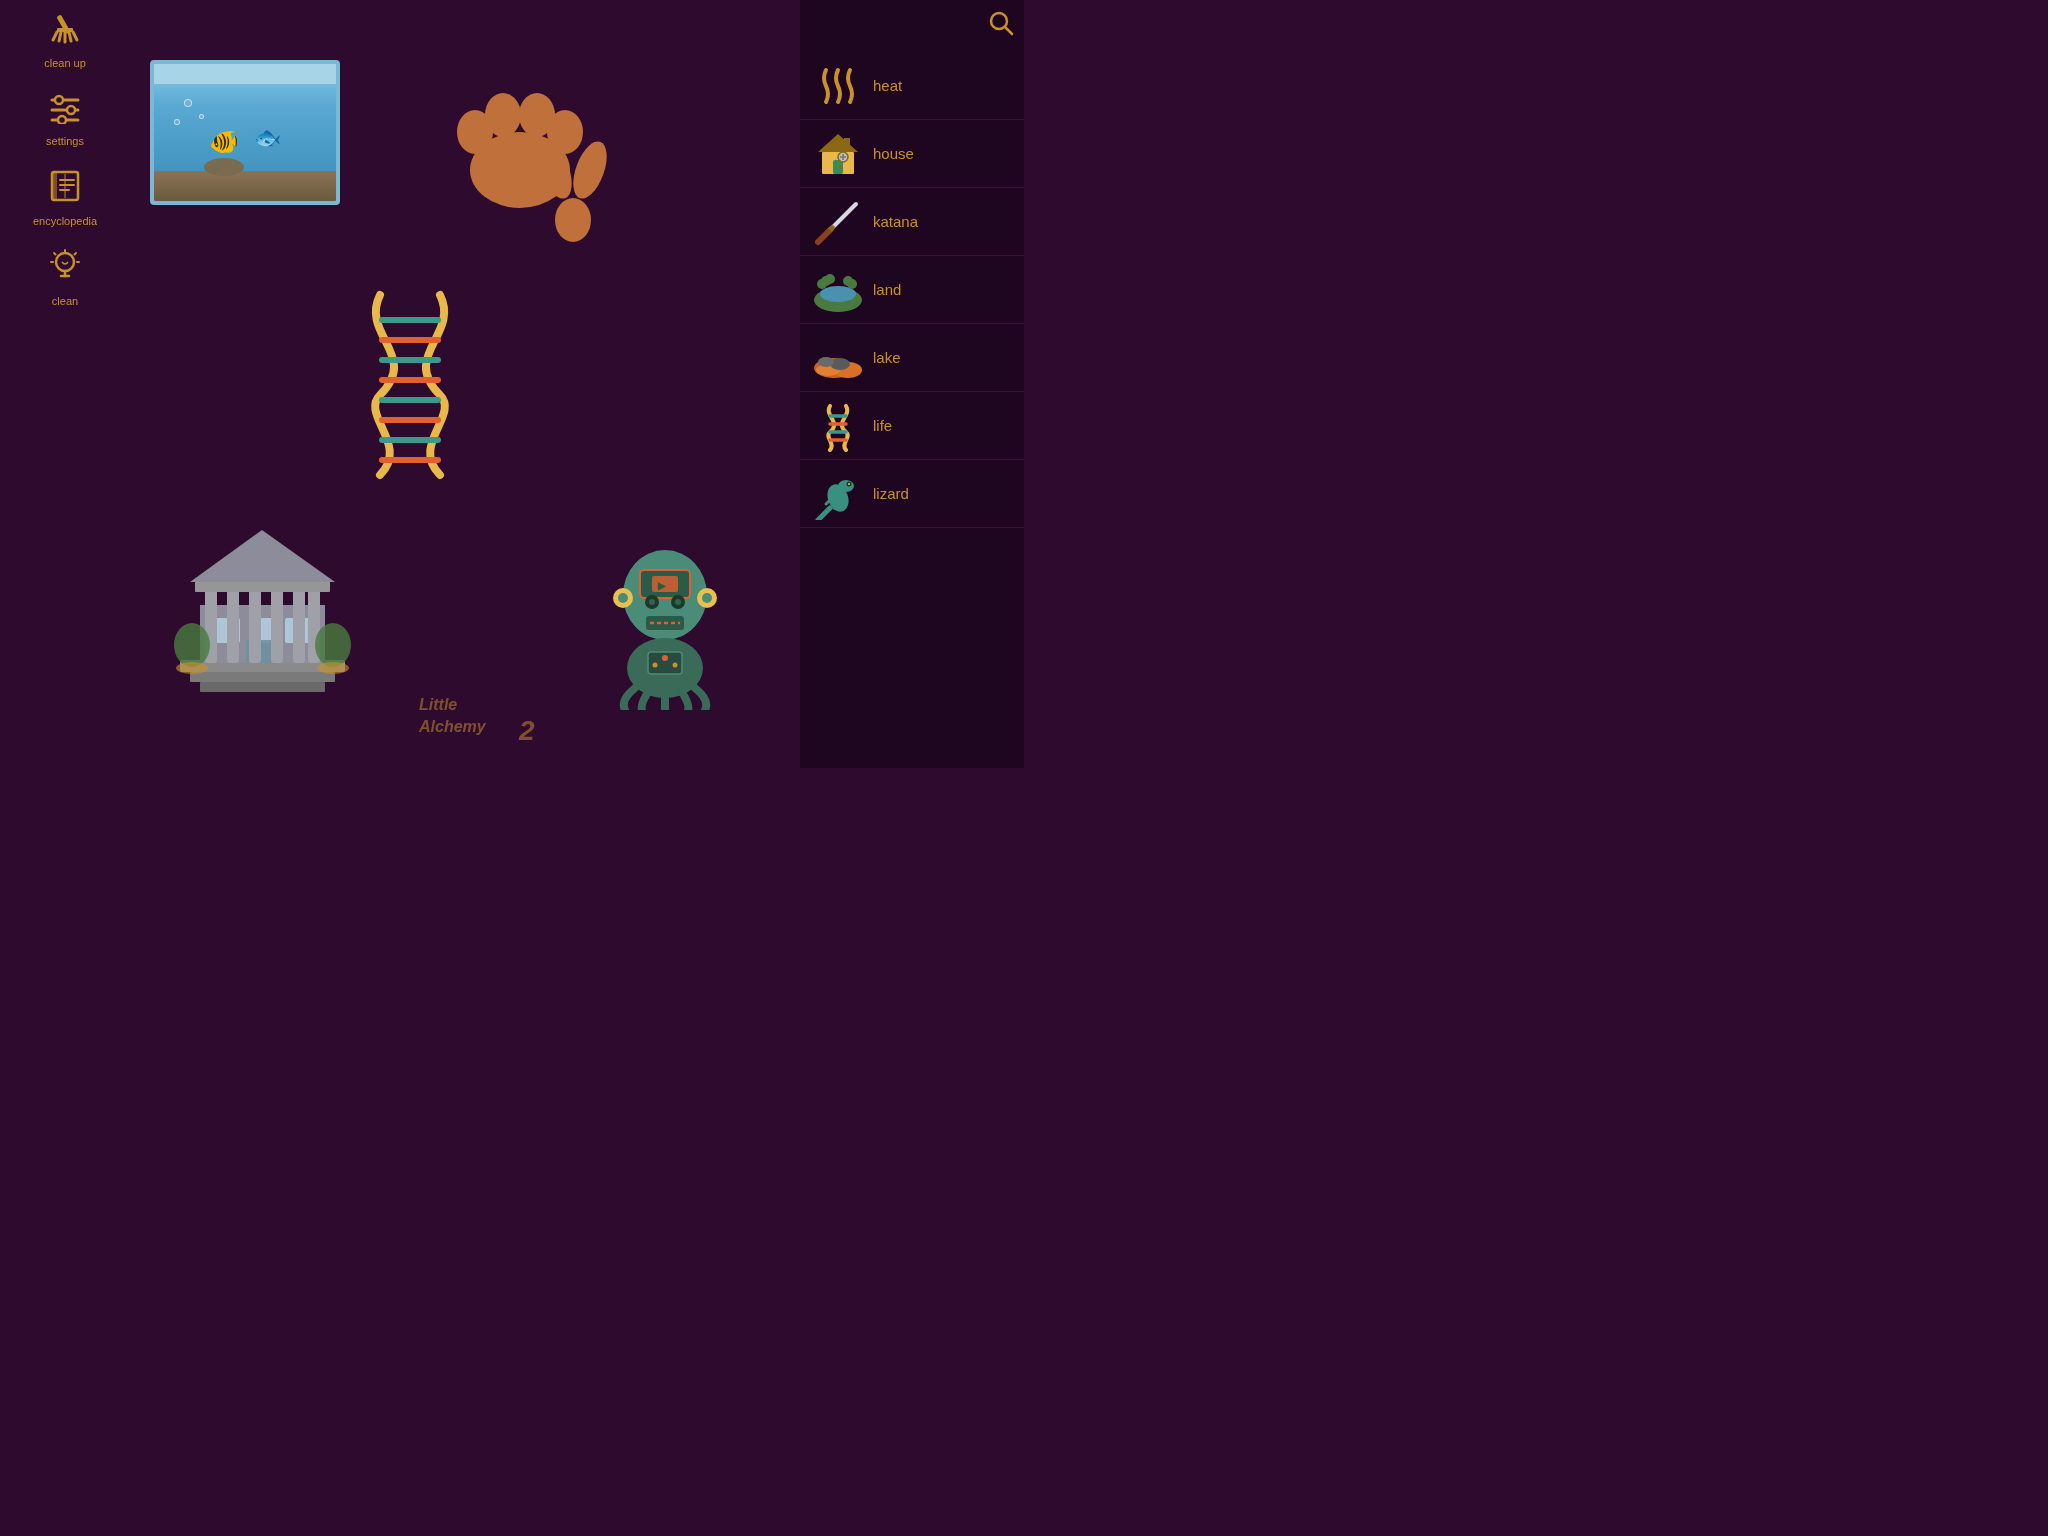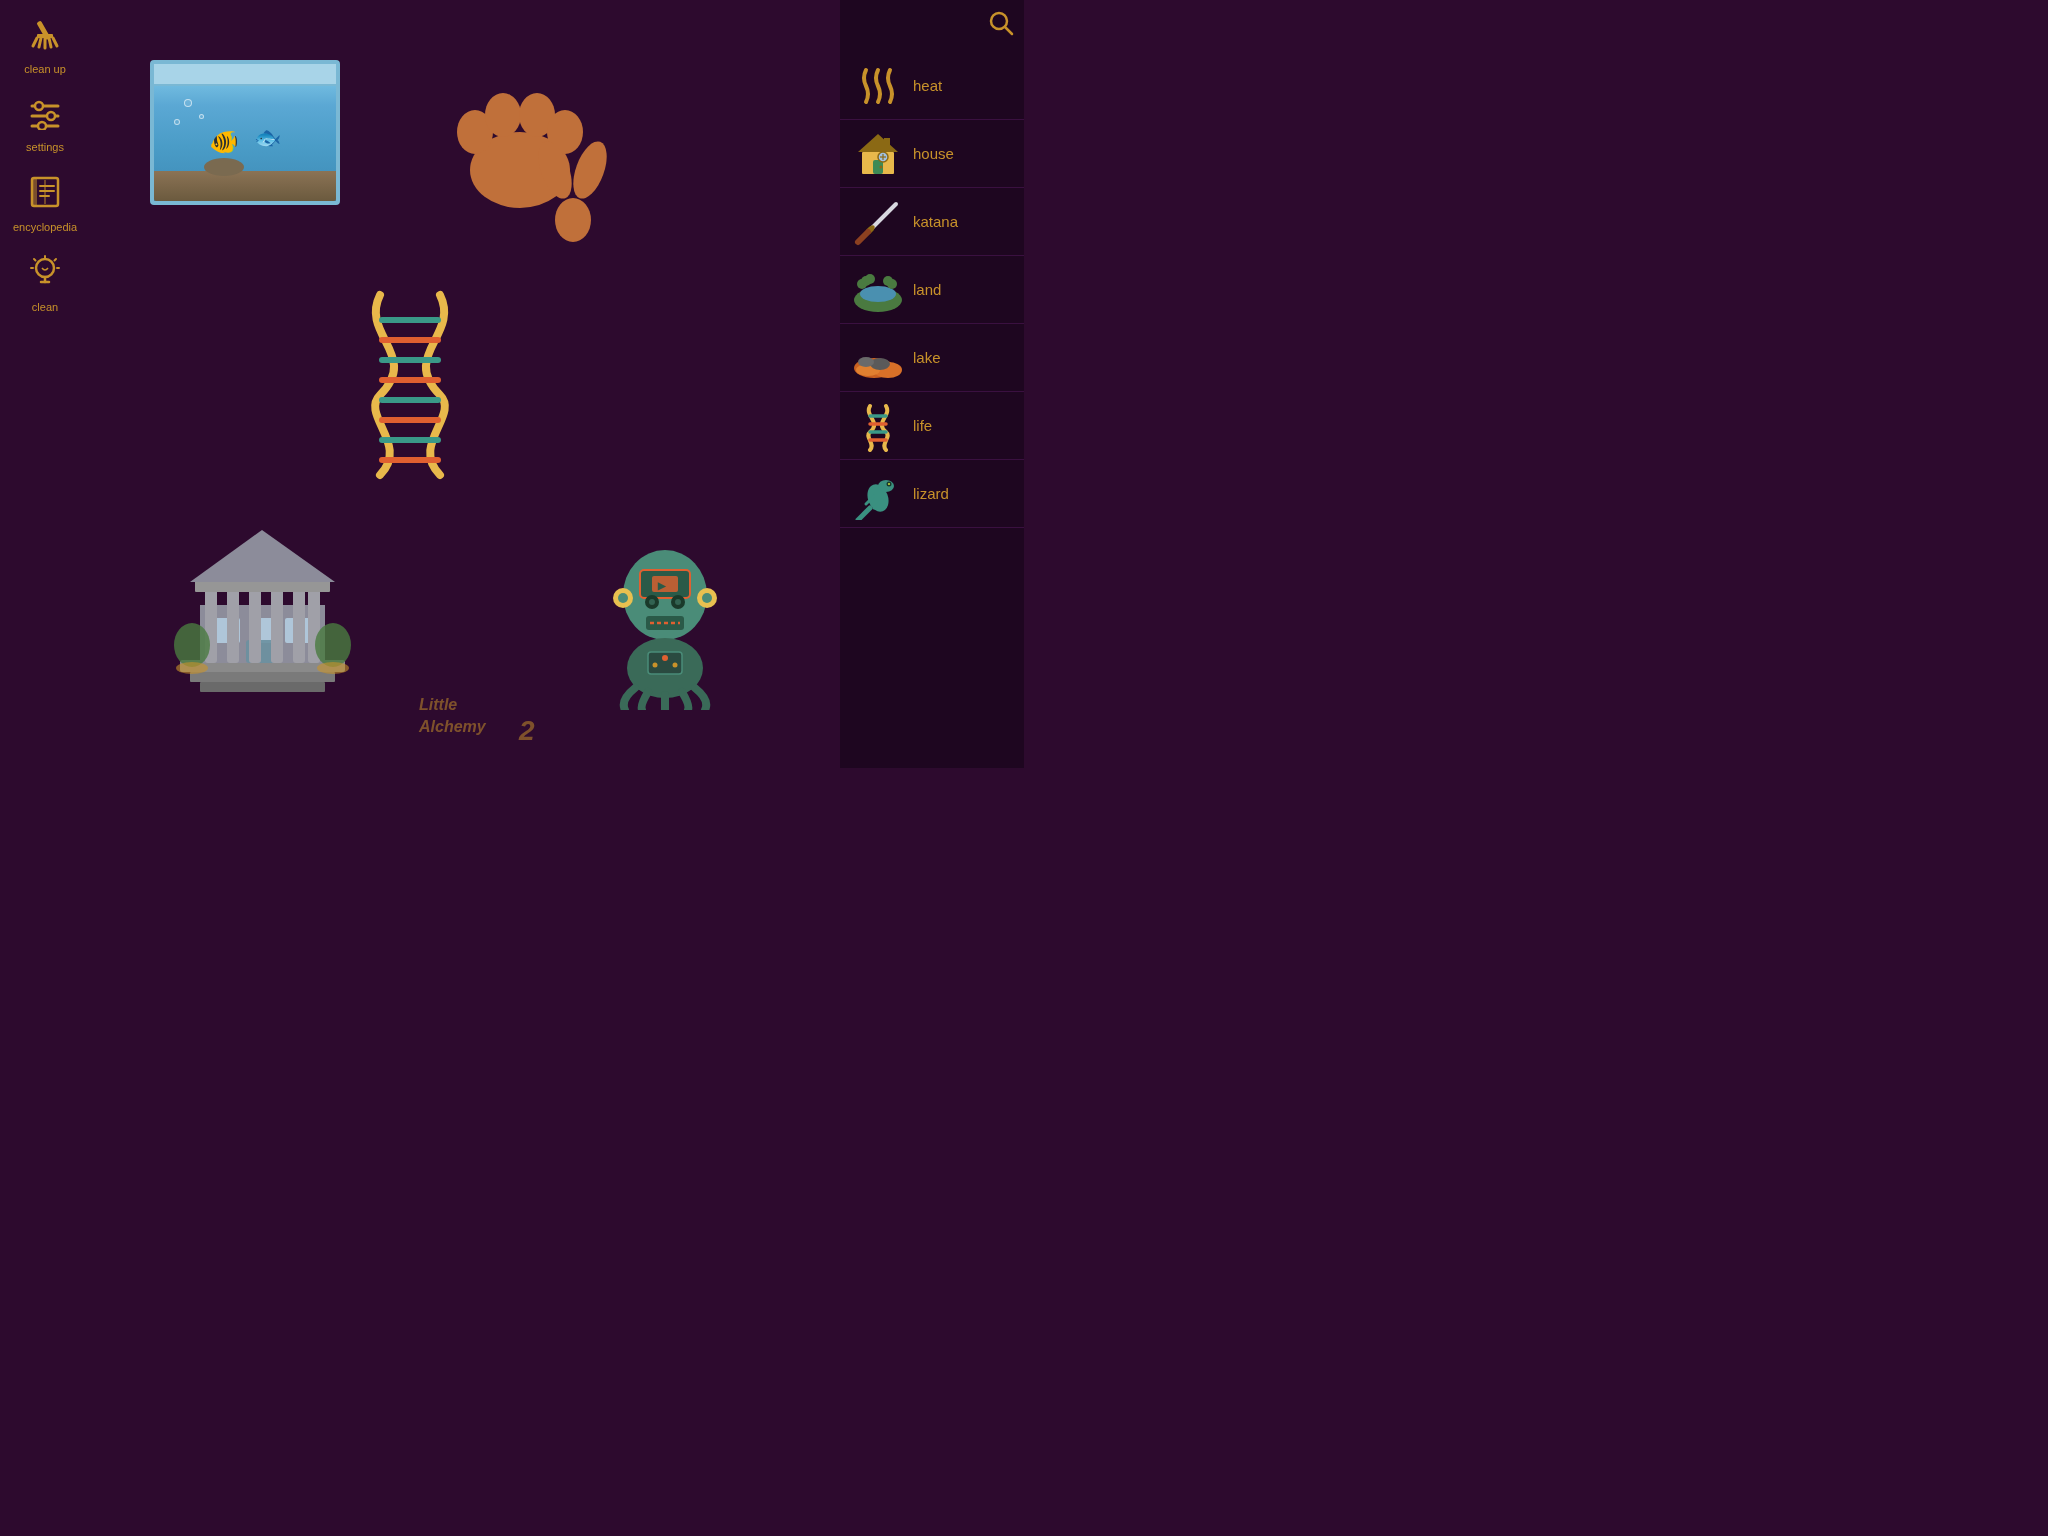--- a/index.html
+++ b/index.html
@@ -14,22 +14,22 @@
 
     
     .sidebar {
       position: absolute;
       left: 0;
       top: 0;
       width: 110px;
       height: 100%;
       display: flex;
       flex-direction: column;
-      align-items: flex-start;
-      padding-top: 8px;
+      align-items: flex-end;
+      padding-top: 2px;
       gap: 5px;
     }
 
     .sidebar-item {
       display: flex;
       flex-direction: column;
       align-items: center;
       color: #c8922a;
       font-size: 11px;
       cursor: pointer;
@@ -55,21 +55,21 @@
       right: 230px;
       bottom: 0;
       background-color: #2d0a2e;
     }
 
     
     .right-panel {
       position: absolute;
       right: 0;
       top: 0;
-      width: 184px;
+      width: 224px;
       height: 100%;
       background-color: #1e0620;
       overflow-y: auto;
       display: flex;
       flex-direction: column;
     }
 
     .search-bar {
       padding: 10px;
       display: flex;

